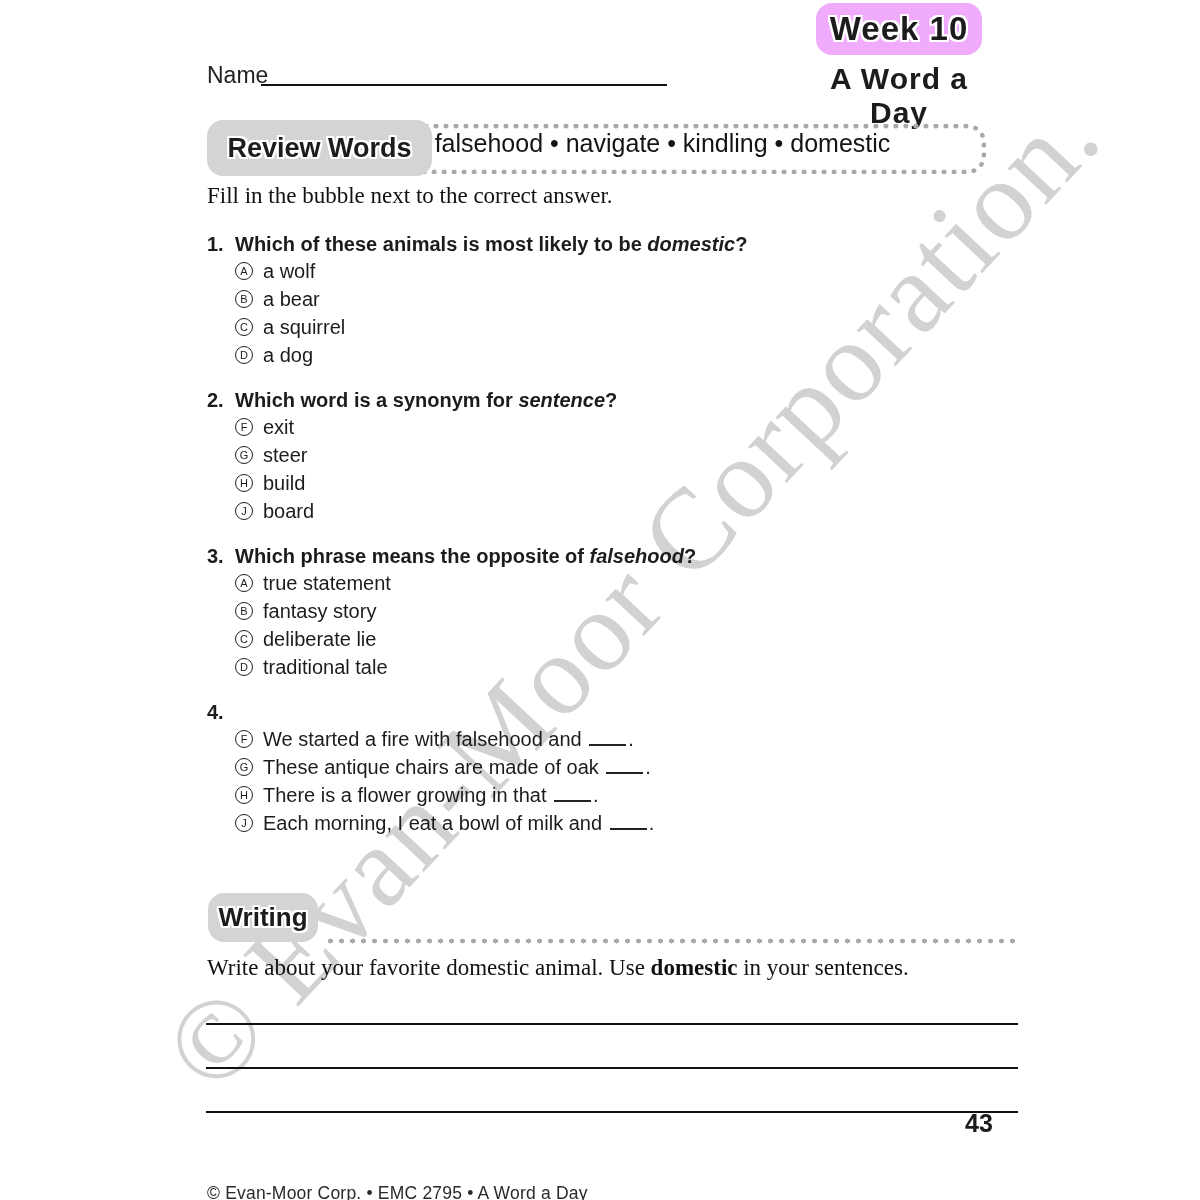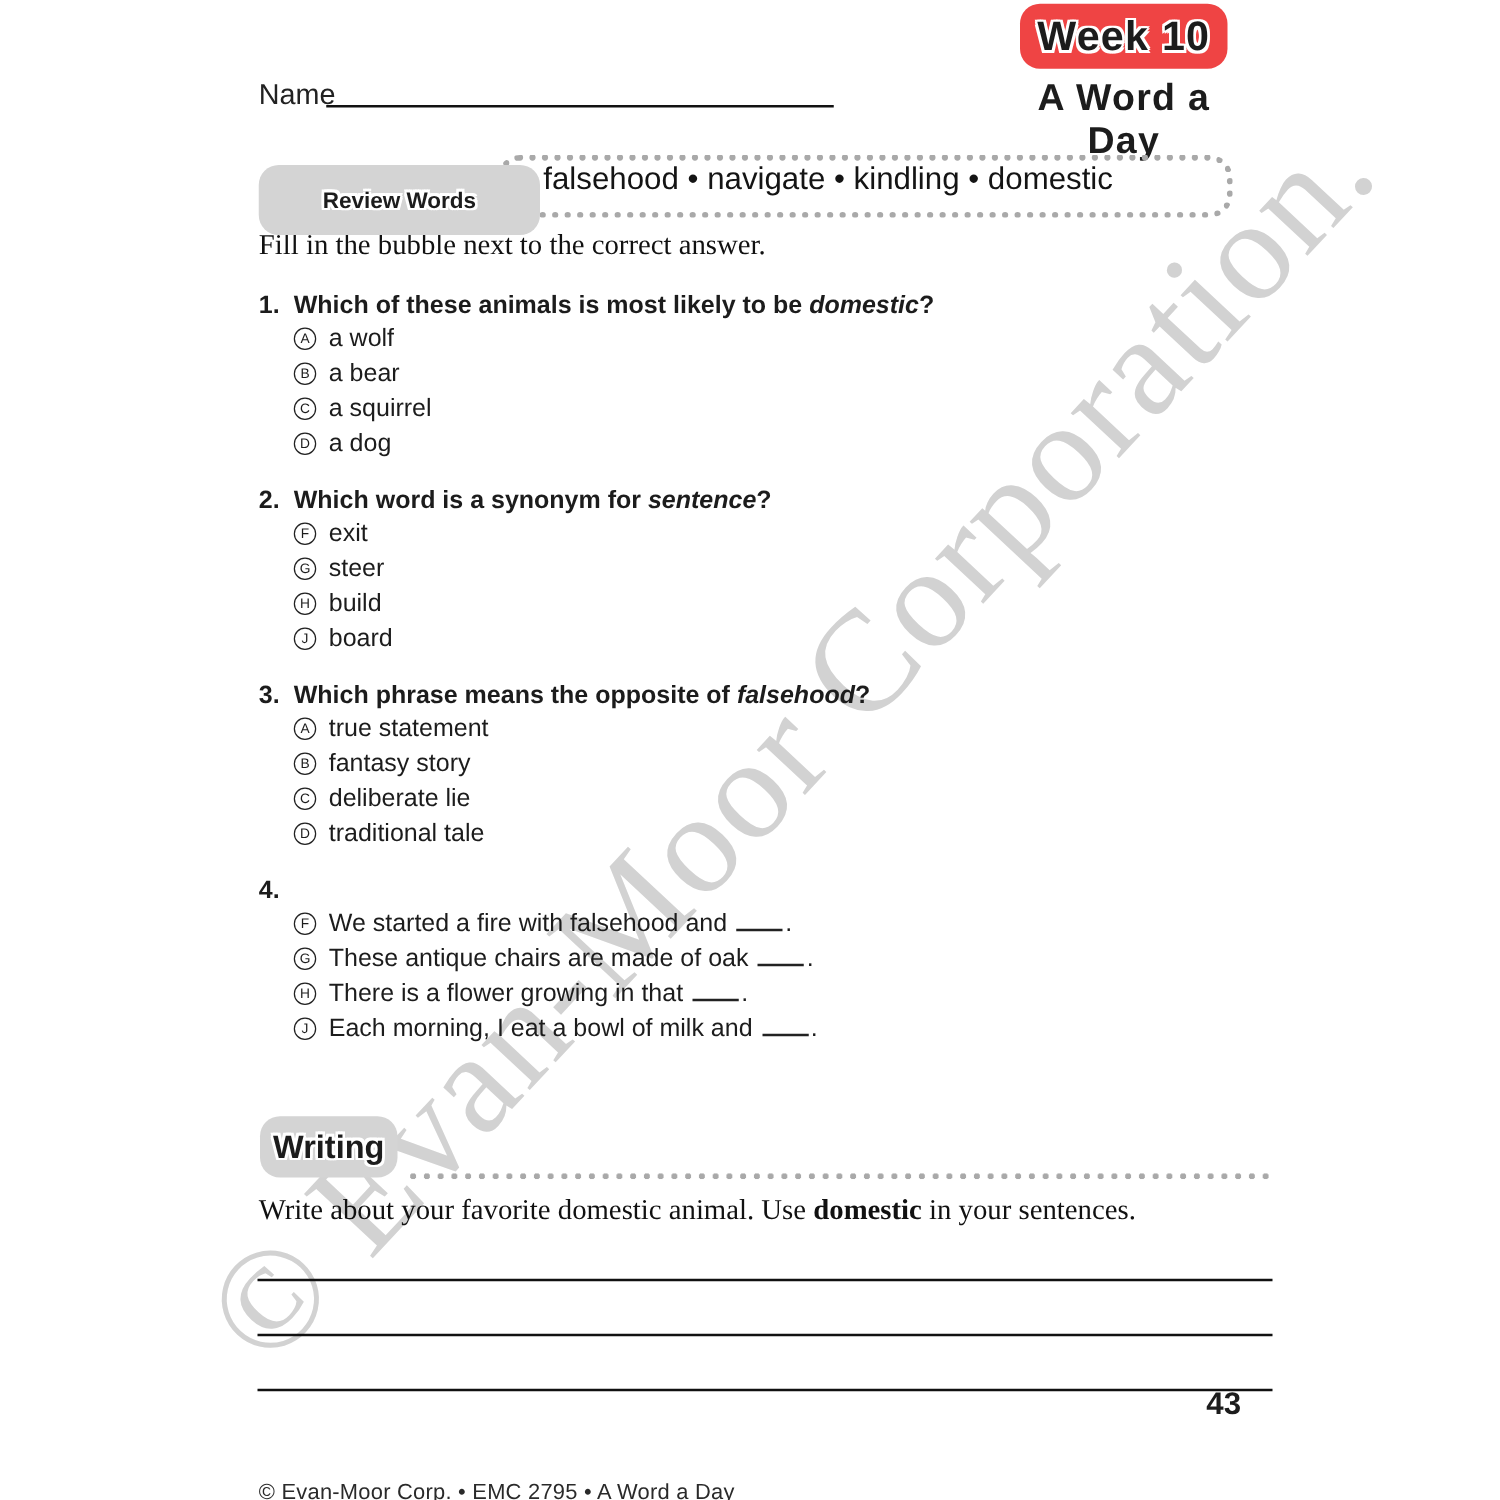--- a/index.html
+++ b/index.html
@@ -11,21 +11,21 @@
     position:absolute;left:138px;top:1026px;
     transform:rotate(-47deg);transform-origin:0 0;
     font-family:"Liberation Serif",serif;
     font-size:115px;letter-spacing:2px;white-space:nowrap;
     color:#d2d2d2;z-index:0;
   }
 
   
   .week-badge{
     position:absolute;left:816px;top:3px;width:166px;height:52px;z-index:1;
-    background:#ef4444;border-radius:16px;
+    background:#f0abfc;border-radius:16px;
     display:flex;align-items:center;justify-content:center;
     font-weight:bold;font-size:33px;letter-spacing:1px;
   }
   .outline{
     text-shadow:-2px -2px 0 #fff,2px -2px 0 #fff,-2px 2px 0 #fff,2px 2px 0 #fff,
                 -2px 0 0 #fff,2px 0 0 #fff,0 -2px 0 #fff,0 2px 0 #fff;
   }
   .brand{position:absolute;left:816px;top:62px;width:166px;z-index:1;
     text-align:center;font-weight:bold;font-size:30px;letter-spacing:1px;}
   .name-label{position:absolute;left:207px;top:62px;z-index:1;font-size:23px;color:#222;}
@@ -36,21 +36,21 @@
   .dotted-box{
     position:absolute;left:398px;top:124px;width:588px;height:50px;z-index:1;
     border:5px dotted #a9a9a9;border-radius:18px;box-sizing:border-box;
     display:flex;align-items:flex-start;justify-content:center;padding-right:70px;
     font-size:25px;color:#141414;padding-left:11px;
   }
   .label-badge{
     position:absolute;z-index:2;background:#d4d4d4;border-radius:16px;
     display:flex;align-items:center;justify-content:center;font-weight:bold;
   }
-  .review-badge{left:207px;top:120px;width:225px;height:56px;font-size:18px;margin-top:12px;}
+  .review-badge{left:207px;top:120px;width:225px;height:56px;font-size:27px;}
   .writing-badge{left:208px;top:893px;width:110px;height:49px;font-size:26px;}
 
   .serif{font-family:"Liberation Serif",serif;font-size:23px;color:#111;}
   .instructions{position:absolute;left:207px;top:183px;z-index:1;text-align:right;}
 
   
   #questions{position:absolute;left:207px;top:233px;width:820px;z-index:1;}
   .question{margin-bottom:20px;}
   .q-title{display:flex;font-weight:bold;font-size:20px;line-height:22px;margin-bottom:2px;}
   .q-num{width:28px;flex:0 0 28px;}

